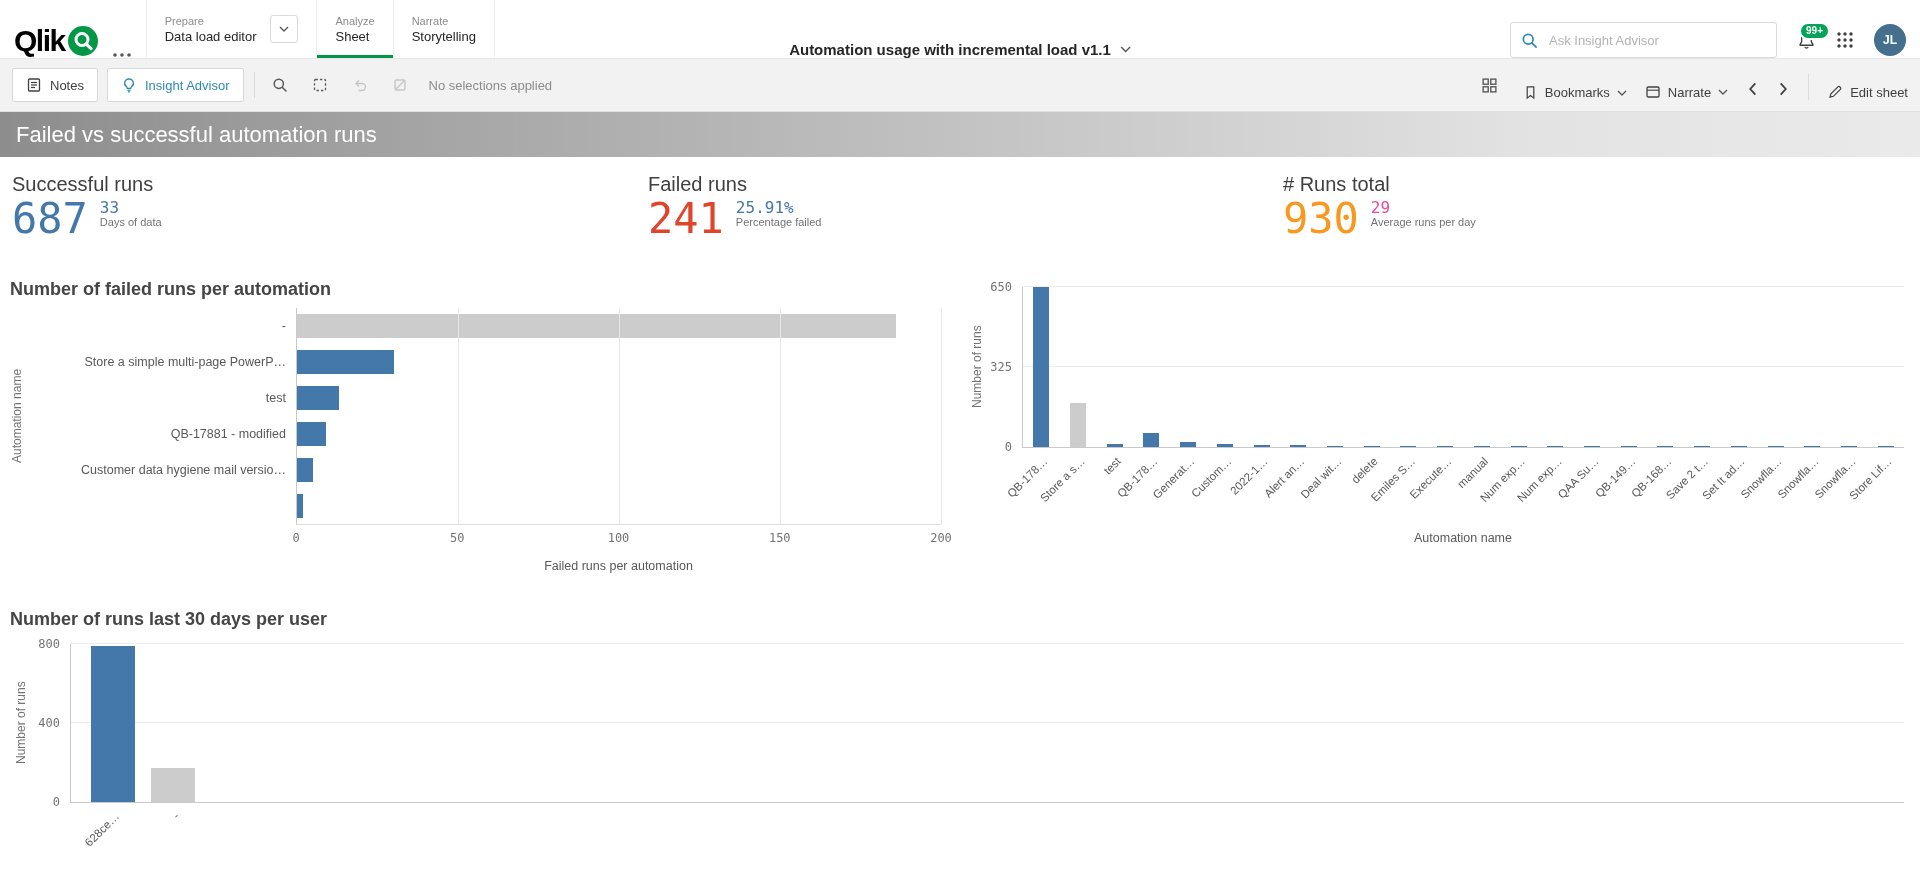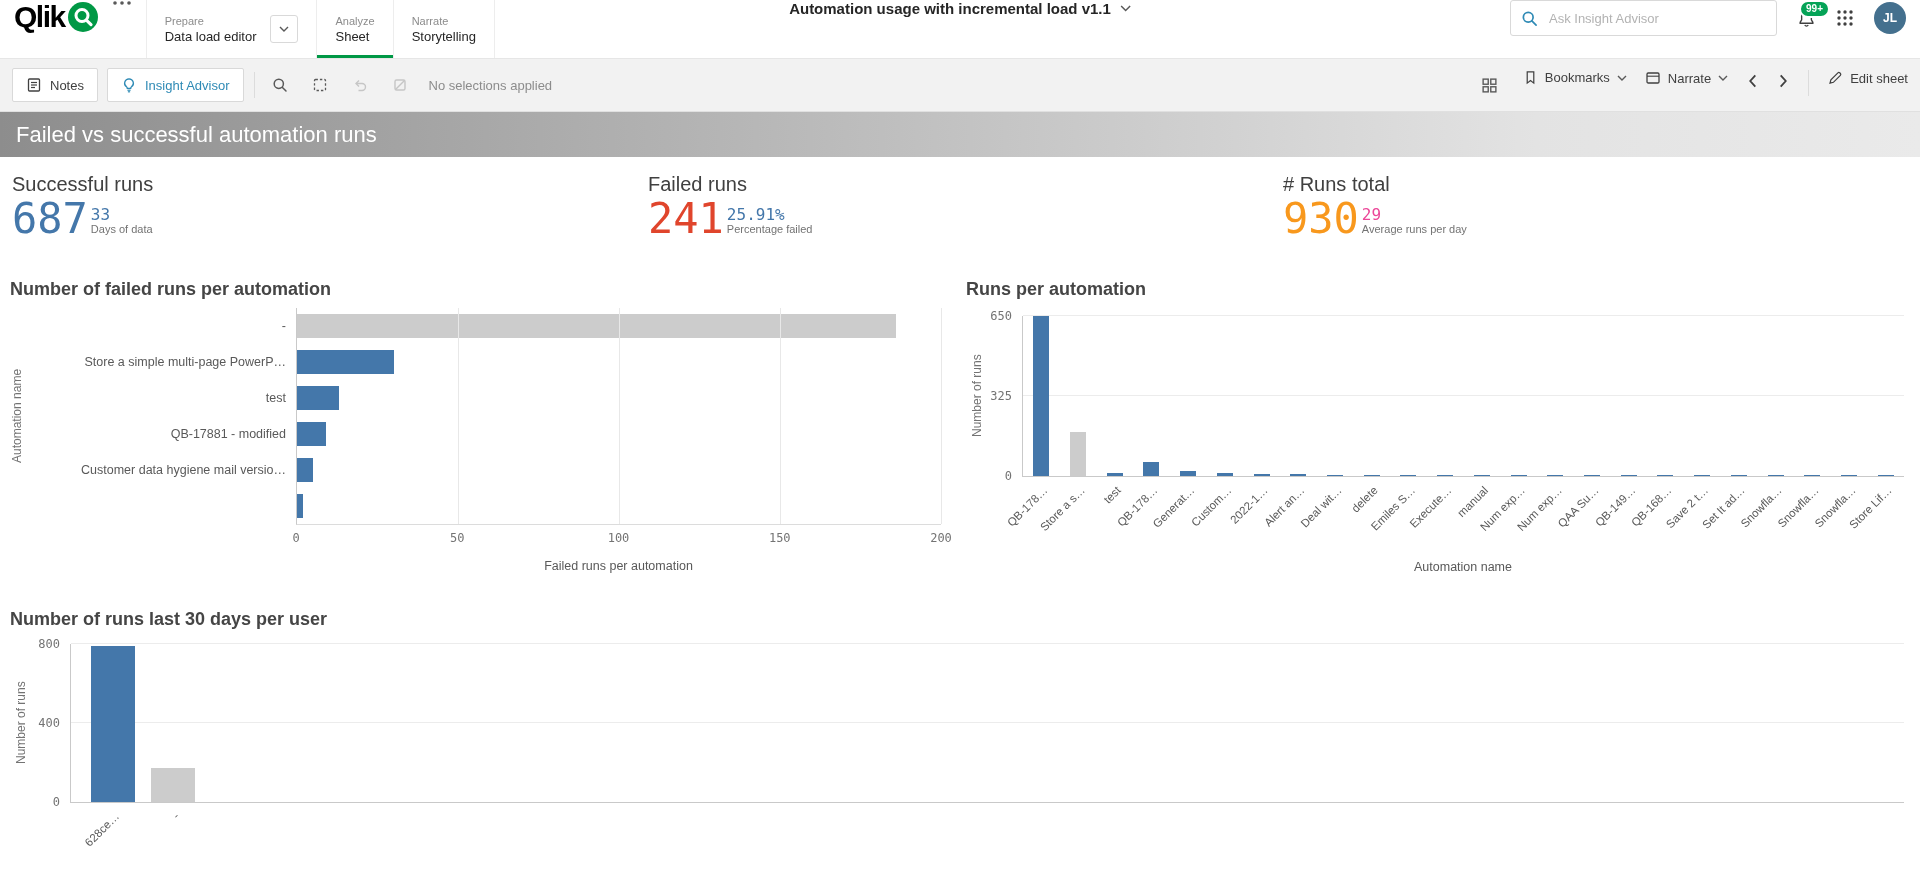--- a/index.html
+++ b/index.html
@@ -1,20 +1,20 @@
 <!DOCTYPE html>
 <html style="--brand: #009845; --insight: #2e8ab5; --badge: #05a357; --avatar: #44708e; --bar_blue: #4477aa; --bar_gray: #cccccc;"><head>
 <meta charset="utf-8">
 <style>
   html,body{margin:0;padding:0;}
   body{width:1920px;height:870px;overflow:hidden;background:#fff;font-family:"Liberation Sans",sans-serif;color:#262626;}
   svg{display:block;}
 
   
-  .topbar{height:58px;display:flex;align-items:flex-start;border-bottom:1px solid #e6e6e6;padding:0 14px;position:relative;background:#fff;}
+  .topbar{height:58px;display:flex;align-items:flex-end;border-bottom:1px solid #e6e6e6;padding:0 14px;position:relative;background:#fff;}
   .logo{display:flex;align-items:center;gap:3px;cursor:pointer;}
   .logo-text{font-size:30px;font-weight:700;letter-spacing:-1.5px;color:#000;}
   .more-dots{margin:0 14px;cursor:pointer;color:#595959;}
   .nav{display:flex;align-self:stretch;}
   .nav-item{display:flex;align-items:center;gap:14px;padding:0 18px;border-left:1px solid #ededed;position:relative;cursor:pointer;}
   .nav-item:last-child{border-right:1px solid #ededed;}
   .nav-labels{display:flex;flex-direction:column;justify-content:center;gap:2px;}
   .nav-top{font-size:11px;color:#8c8c8c;}
   .nav-sub{font-size:13px;color:#262626;}
   .nav-item.active::after{content:'';position:absolute;left:0;right:0;bottom:0;height:3px;background:var(--brand,#009845);}
@@ -32,38 +32,38 @@
   .avatar{width:32px;height:32px;border-radius:50%;background:var(--avatar,#44708e);color:#fff;font-size:12px;font-weight:700;display:flex;align-items:center;justify-content:center;cursor:pointer;}
 
   
   .toolbar{height:52px;background:#f2f2f2;border-bottom:1px solid #e0e0e0;display:flex;align-items:center;padding:0 12px;gap:10px;}
   .tb-btn{height:34px;background:#fff;border:1px solid #d9d9d9;border-radius:2px;display:flex;align-items:center;gap:8px;padding:0 13px;font-size:13px;color:#404040;cursor:pointer;}
   .tb-btn.tb-insight{color:var(--insight,#2e8ab5);margin-left:-1px;}
   .vdiv{width:1px;height:26px;background:#dcdcdc;}
   .icon-btn{width:30px;height:30px;display:flex;align-items:center;justify-content:center;color:#595959;cursor:pointer;border-radius:2px;}
   .icon-btn.disabled{color:#c6c6c6;cursor:default;}
   .sel-text{font-size:13px;color:#8c8c8c;margin-left:4px;}
-  .toolbar-right{margin-left:auto;display:flex;align-items:flex-start;gap:18px;}
+  .toolbar-right{margin-left:auto;display:flex;align-items:flex-end;gap:18px;}
   .tb-group{display:flex;align-items:center;gap:7px;font-size:13px;color:#404040;cursor:pointer;}
   .tb-group .chev{color:#595959;}
   .arrow-btn{color:#404040;cursor:pointer;padding:4px 2px;}
 
   
   .sheet-titlebar{height:45px;background:linear-gradient(to right,#8d8d8d,#bdbdbd 45%,#e3e3e3 80%,#eaeaea);display:flex;align-items:center;padding:0 16px;}
   .sheet-title{color:#fff;font-size:22px;font-weight:400;}
 
   
   .content{position:relative;height:715px;background:#fff;}
 
   .kpi{position:absolute;top:16px;cursor:pointer;}
   .kpi-0{left:12px;}.kpi-1{left:648px;}.kpi-2{left:1283px;}
   .kpi-title{font-size:20px;color:#404040;}
   .kpi-value-row{display:flex;align-items:flex-start;margin-top:3px;}
   .kpi-value{font-family:"DejaVu Sans Mono",monospace;font-size:42px;line-height:0.95;}
-  .kpi-side{display:flex;flex-direction:column;justify-content:center;height:42px;margin-left:3px;padding-top:1px;}
+  .kpi-side{display:flex;flex-direction:column;justify-content:flex-start;height:42px;margin-left:12px;padding-top:1px;}
   .kpi-sub{font-family:"DejaVu Sans Mono",monospace;font-size:16px;line-height:1;}
   .kpi-sublabel{font-size:11px;color:#737373;white-space:nowrap;}
 
   .chart{position:absolute;}
   .chart-1{left:10px;top:122px;width:950px;}
   .chart-2{left:966px;top:122px;width:944px;}
   .chart-3{left:10px;top:452px;width:1900px;}
   .chart-title{font-size:18px;font-weight:700;color:#454545;margin-bottom:8px;}
   .chart-body{position:relative;}
 
@@ -369,21 +369,20 @@
           <span style="left:25%">50</span>
           <span style="left:50%">100</span>
           <span style="left:75%">150</span>
           <span style="left:100%">200</span>
         </div>
         <div class="hxlab">Failed runs per automation</div>
       </div>
   </div>
 
   <div class="chart chart-2">
-    <div class="chart-title">Runs per automation</div>
     <div class="chart-body vbox" style="height: 276px;">
         <div class="vylab" style="top:8px;height:160px">Number of runs</div>
         <span class="vtick" style="top:161px;width:46px">0</span>
         <span class="vtick" style="top:81px;width:46px">325</span>
         <span class="vtick" style="top:1px;width:46px">650</span>
         <div class="vplot" style="left:56px;top:8px;height:160px">
           <div class="hgridline" style="bottom:80px"></div>
           <div class="hgridline" style="bottom:160px"></div>
           <div class="vbar" style="left:10.354166666666668px;width:16px;height:160px;background:#4477aa"></div>
           <div class="vbar" style="left:47.0625px;width:16px;height:44.30769230769231px;background:#cccccc"></div>

